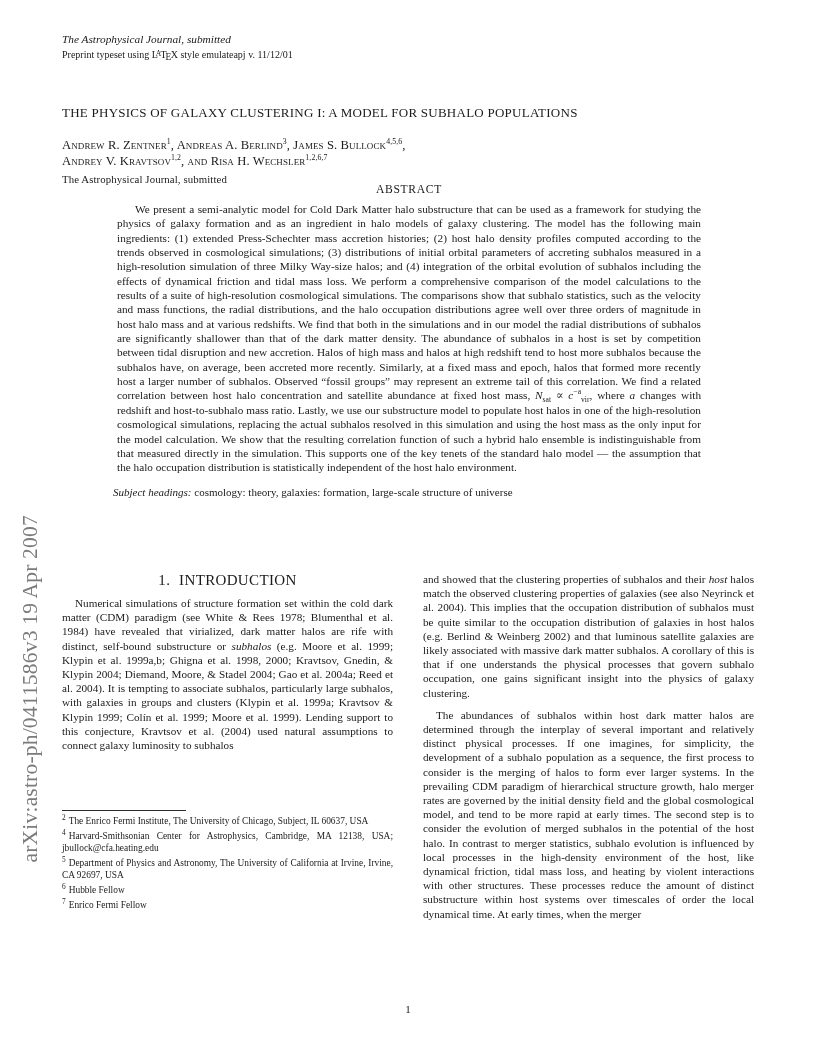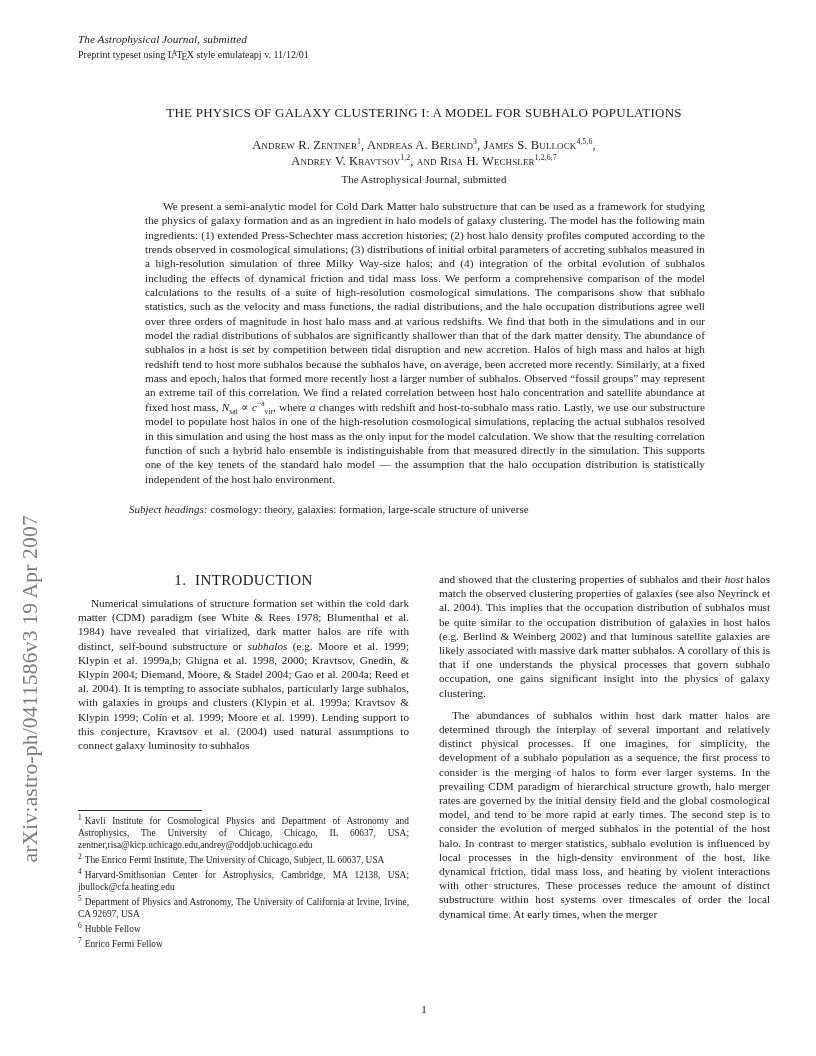--- a/index.html
+++ b/index.html
@@ -35,21 +35,21 @@
     font-family: "Liberation Serif", "DejaVu Serif", serif;
     font-size: 21.5px;
     letter-spacing: 0.2px;
     color: #7b7b7b;
     white-space: nowrap;
   }
 
   
   #page {
     position: absolute;
-    left: 16px;
+    left: 0;
     top: 0;
     width: 676px;
     height: 1056px;
   }
 
   .journal-header {
     position: absolute;
     left: 62px;
     top: 31px;
     width: 600px;
@@ -80,21 +80,20 @@
     margin-right: -0.07em;
     font-size: 0.94em;
   }
 
   
   #title-block {
     position: absolute;
     left: 62px;
     top: 104px;
     width: 692px;
-    text-align: center;
   }
   #paper-title {
     font-size: 13.0px;
     letter-spacing: 0.25px;
     line-height: 17px;
     font-weight: normal;
     margin: 0;
   }
   #authors {
     margin-top: 17px;
@@ -129,21 +128,21 @@
     text-align: center;
     font-size: 11.6px;
     letter-spacing: 0.7px;
     margin-bottom: 6px;
   }
   #abstract-text {
     font-size: 11.25px;
     line-height: 14.35px;
     text-align: justify;
     text-indent: 18px;
-    margin: 16px;
+    margin: 4px;
     hyphens: none;
   }
   #subject-headings {
     margin-top: 10px;
     font-size: 11px;
     line-height: 14.35px;
     text-align: left;
   }
   #subject-headings .sh-label {
     font-style: italic;
@@ -257,33 +256,33 @@
   <div id="title-block">
     <h1 id="paper-title">THE PHYSICS OF GALAXY CLUSTERING I: A MODEL FOR SUBHALO POPULATIONS</h1>
     <div id="authors">
       <div><span>Andrew R. Zentner</span><sup>1</sup>, <span>Andreas A. Berlind</span><sup>3</sup>, <span>James S. Bullock</span><sup>4,5,6</sup>,</div>
       <div><span>Andrey V. Kravtsov</span><sup>1,2</sup>, <span class="and-word">and</span> <span>Risa H. Wechsler</span><sup>1,2,6,7</sup></div>
       <div id="title-journal">The Astrophysical Journal, submitted</div>
     </div>
   </div>
 
   <div id="abstract-section">
+    <div id="abstract-heading">ABSTRACT</div>
     <p id="abstract-text"><span>We present a semi-analytic model for Cold Dark Matter halo substructure that can be used as a framework for studying the physics of galaxy formation and as an ingredient in halo models of galaxy clustering. The model has the following main ingredients: (1) extended Press-Schechter mass accretion histories; (2) host halo density profiles computed according to the trends observed in cosmological simulations; (3) distributions of initial orbital parameters of accreting subhalos measured in a high-resolution simulation of three Milky Way-size halos; and (4) integration of the orbital evolution of subhalos including the effects of dynamical friction and tidal mass loss. We perform a comprehensive comparison of the model calculations to the results of a suite of high-resolution cosmological simulations. The comparisons show that subhalo statistics, such as the velocity and mass functions, the radial distributions, and the halo occupation distributions agree well over three orders of magnitude in host halo mass and at various redshifts. We find that both in the simulations and in our model the radial distributions of subhalos are significantly shallower than that of the dark matter density. The abundance of subhalos in a host is set by competition between tidal disruption and new accretion. Halos of high mass and halos at high redshift tend to host more subhalos because the subhalos have, on average, been accreted more recently. Similarly, at a fixed mass and epoch, halos that formed more recently host a larger number of subhalos. Observed “fossil groups” may represent an extreme tail of this correlation. We find a related correlation between host halo concentration and satellite abundance at fixed host mass, </span><span class="mathit">N</span><sub class="math-sub">sat</sub><span> ∝ </span><span class="mathit">c</span><sup class="math-sup">−a</sup><sub class="math-sub">vir</sub><span>, where </span><span class="mathit">a</span><span> changes with redshift and host-to-subhalo mass ratio. Lastly, we use our substructure model to populate host halos in one of the high-resolution cosmological simulations, replacing the actual subhalos resolved in this simulation and using the host mass as the only input for the model calculation. We show that the resulting correlation function of such a hybrid halo ensemble is indistinguishable from that measured directly in the simulation. This supports one of the key tenets of the standard halo model — the assumption that the halo occupation distribution is statistically independent of the host halo environment.</span></p>
     <div id="subject-headings"><span class="sh-label">Subject headings:</span><span> cosmology: theory, galaxies: formation, large-scale structure of universe</span></div>
   </div>
 
   <div id="columns">
 
     <div class="column" id="col-left">
       <h2 class="section-heading"><span class="sec-num">1.</span>&nbsp;&nbsp;<span class="sec-title">INTRODUCTION</span></h2>
       <p class="body-par">Numerical simulations of structure formation set within the cold dark matter (CDM) paradigm (see White &amp; Rees 1978; Blumenthal et al. 1984) have revealed that virialized, dark matter halos are rife with distinct, self-bound substructure or <span class="mathit">subhalos</span> (e.g. Moore et al. 1999; Klypin et al. 1999a,b; Ghigna et al. 1998, 2000; Kravtsov, Gnedin, &amp; Klypin 2004; Diemand, Moore, &amp; Stadel 2004; Gao et al. 2004a; Reed et al. 2004). It is tempting to associate subhalos, particularly large subhalos, with galaxies in groups and clusters (Klypin et al. 1999a; Kravtsov &amp; Klypin 1999; Colín et al. 1999; Moore et al. 1999). Lending support to this conjecture, Kravtsov et al. (2004) used natural assumptions to connect galaxy luminosity to subhalos</p>
 
       <div id="footnote-rule"></div>
       <div id="footnotes">
-        <p class="footnote"><span class="fn-num">1</span><span>Kavli Institute for Cosmological Physics and Department of Astronomy and Astrophysics, The University of Chicago, Chicago, IL 60637, USA; zentner,risa@kicp.uchicago.edu,andrey@oddjob.uchicago.edu</span></p>
         <p class="footnote"><span class="fn-num">2</span><span>The Enrico Fermi Institute, The University of Chicago, Subject, IL 60637, USA</span></p>
         <p class="footnote"><span class="fn-num">4</span><span>Harvard-Smithsonian Center for Astrophysics, Cambridge, MA 12138, USA; jbullock@cfa.heating.edu</span></p>
         <p class="footnote"><span class="fn-num">5</span><span>Department of Physics and Astronomy, The University of California at Irvine, Irvine, CA 92697, USA</span></p>
         <p class="footnote"><span class="fn-num">6</span><span>Hubble Fellow</span></p>
         <p class="footnote"><span class="fn-num">7</span><span>Enrico Fermi Fellow</span></p>
       </div>
     </div>
 
     <div class="column" id="col-right">
       <p class="body-par" style="text-indent:0">and showed that the clustering properties of subhalos and their <span class="mathit">host</span> halos match the observed clustering properties of galaxies (see also Neyrinck et al. 2004). This implies that the occupation distribution of subhalos must be quite similar to the occupation distribution of galaxies in host halos (e.g. Berlind &amp; Weinberg 2002) and that luminous satellite galaxies are likely associated with massive dark matter subhalos. A corollary of this is that if one understands the physical processes that govern subhalo occupation, one gains significant insight into the physics of galaxy clustering.</p>

